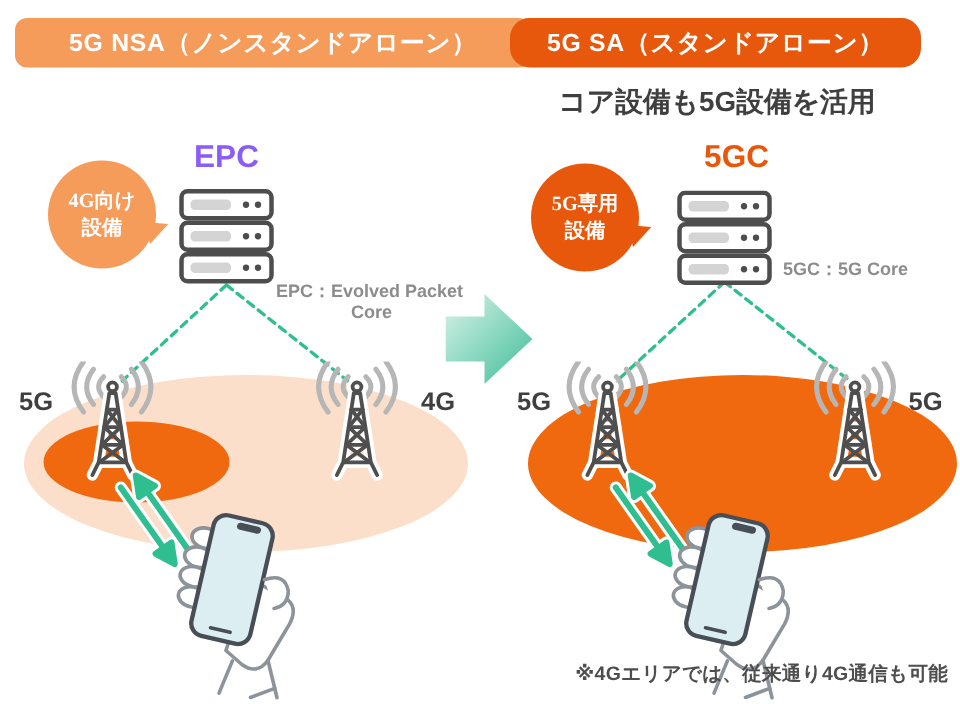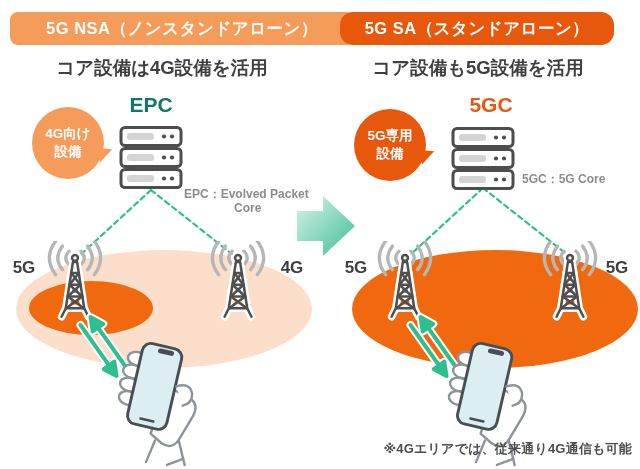--- a/index.html
+++ b/index.html
@@ -15,28 +15,29 @@
   }
   .hdr-nsa{left:10px;top:12px;width:344px;background:#F59C5B;}
   .hdr-sa{left:340px;top:12px;width:274px;background:#E8580C;border-radius:13px;}
   
   .subtitle{
     top:55px;width:320px;text-align:center;font-weight:bold;font-size:18.5px;color:#3F3F3F;
   }
   .sub-l{left:2px;}
   .sub-r{left:318px;}
   
-  .core-label{top:93px;width:110px;text-align:center;font-weight:bold;font-size:21px;color:#0f766e;}
+  .core-label{top:93px;width:110px;text-align:center;font-weight:bold;font-size:21px;color:#8b5cf6;}
   .core-l{left:96px;}
   .core-r{left:436px;color:#E8580C;}
   
   .bubble{
     width:72px;height:72px;border-radius:50%;color:#fff;font-weight:bold;font-size:13.5px;
     display:flex;flex-direction:column;align-items:center;justify-content:center;line-height:1.3;
     text-align:center;
+    font-family:Liberation Serif, serif;
   }
   .bubble::after{
     content:'';position:absolute;right:-9px;top:39px;width:0;height:0;
     border-top:5px solid transparent;border-bottom:10px solid transparent;
     transform:rotate(-14deg);
   }
   .bub-l{left:32px;top:107px;background:#F59C5B;}
   .bub-l::after{border-left:15px solid #F59C5B;}
   .bub-r{left:354px;top:109px;background:#E8580C;}
   .bub-r::after{border-left:15px solid #E8580C;}
@@ -156,21 +157,20 @@
       <polygon id="bigarrow" points="0,17 26,17 26,2 58,32 26,62 26,47 0,47" fill="url(#gradArrow)"></polygon>
     </defs>
   </svg>
 
   <div class="abs hdr hdr-nsa">
     <span>5G NSA（ノンスタンドアローン）</span>
   </div>
   <div class="abs hdr hdr-sa">
     <span>5G SA（スタンドアローン）</span>
   </div>
-  <div class="abs subtitle sub-l">コア設備は4G設備を活用</div>
   <div class="abs subtitle sub-r">コア設備も5G設備を活用</div>
 
   <div class="abs ellipse el-peach"></div>
   <div class="abs ellipse el-dark-s"></div>
   <div class="abs ellipse el-dark-b"></div>
 
   <svg class="abs" style="left:60px;top:186px" width="200" height="78">
     <use href="#vlines"></use>
   </svg>
   <svg class="abs" style="left:392px;top:184px" width="200" height="78">

